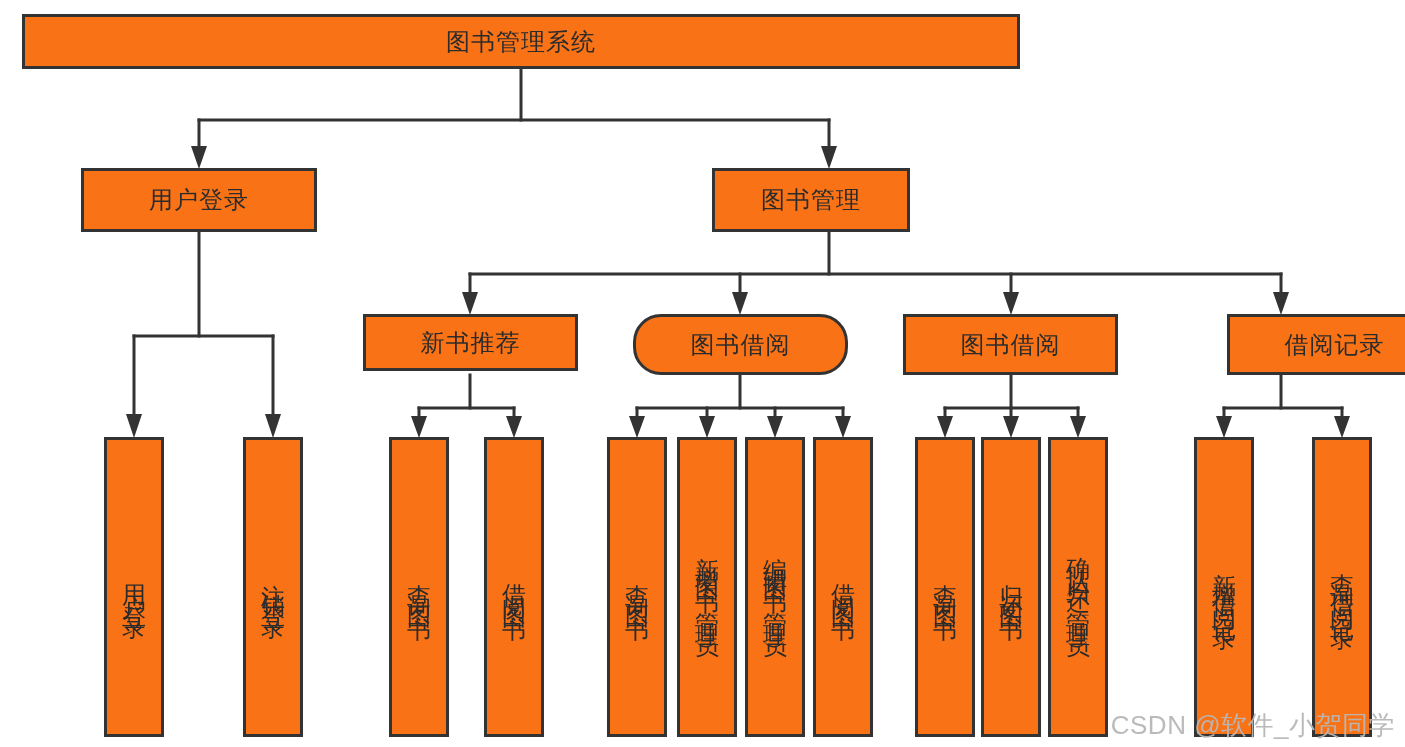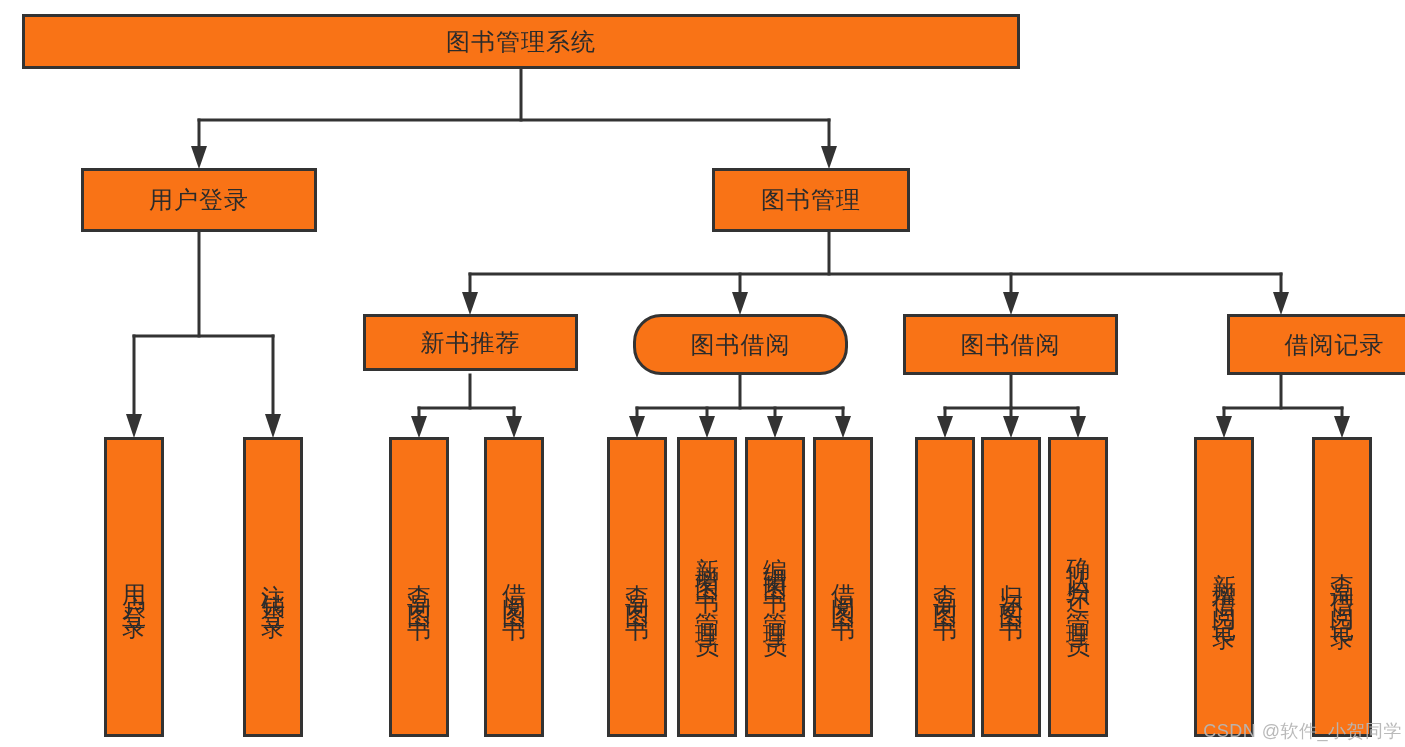--- a/index.html
+++ b/index.html
@@ -44,23 +44,23 @@
   }
   .vtext {
     writing-mode: vertical-rl;
     text-orientation: mixed;
     letter-spacing: 11px;
     line-height: 1;
     white-space: nowrap;
   }
   .watermark {
     position: absolute;
-    right: 3px;
+    right: 10px;
     bottom: 4px;
-    font-size: 18px;
+    font-size: 26px;
     letter-spacing: 0.5px;
     color: rgba(182, 182, 182, 0.95);
     z-index: 5;
   }
 </style>
 </head>
 <body>
 
 <div class="canvas">
 

